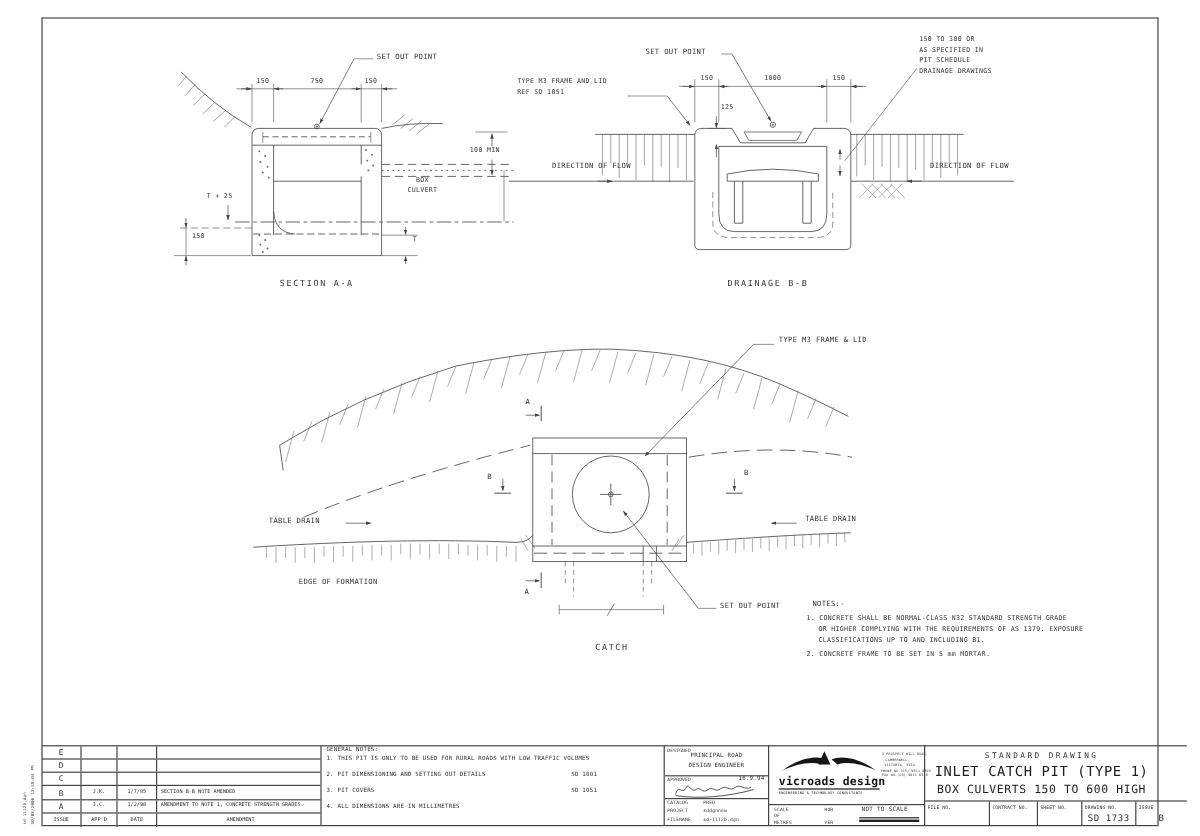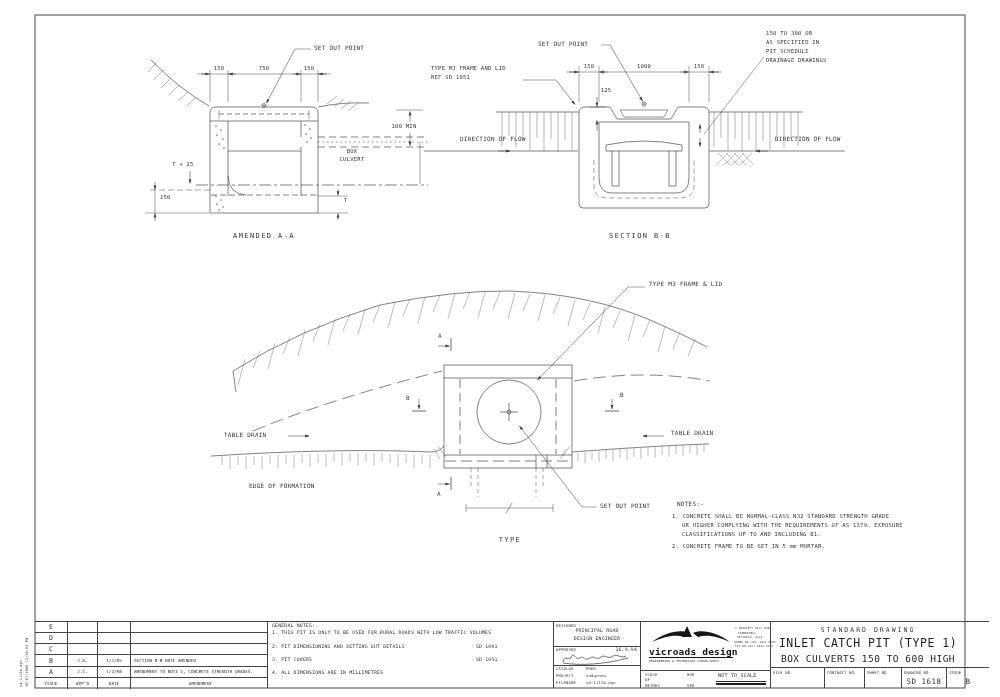--- a/index.html
+++ b/index.html
@@ -174,43 +174,43 @@
   <span class="lbl s6" style="left:314px;top:45px">SET OUT POINT</span>
   <span class="lbl c" style="left:219px;top:66px">150</span>
   <span class="lbl c" style="left:264px;top:66px">750</span>
   <span class="lbl c" style="left:309px;top:66px">150</span>
   <span class="lbl c" style="left:404px;top:124px">100 MIN</span>
   <span class="lbl c" style="left:183px;top:162px">T + 25</span>
   <span class="lbl" style="left:160px;top:195px">150</span>
   <span class="lbl c" style="left:352px;top:149px">BOX</span>
   <span class="lbl c" style="left:352px;top:157px">CULVERT</span>
   <span class="lbl" style="left:344px;top:198px">T</span>
-  <span class="lbl c s7" style="left:264px;top:233px">AMENDED A-A</span>
+  <span class="lbl c s7" style="left:264px;top:233px">SECTION A-A</span>
 
   <span class="lbl" style="left:431px;top:66px">TYPE M3 FRAME AND LID</span>
   <span class="lbl" style="left:431px;top:75px">REF SD 1051</span>
   <span class="lbl s6" style="left:538px;top:41px">SET OUT POINT</span>
   <span class="lbl" style="left:766px;top:31px">150 TO 300 OR</span>
   <span class="lbl" style="left:766px;top:40px">AS SPECIFIED IN</span>
   <span class="lbl" style="left:766px;top:49px">PIT SCHEDULE</span>
   <span class="lbl" style="left:766px;top:58px">DRAINAGE DRAWINGS</span>
   <span class="lbl c" style="left:589px;top:64px">150</span>
   <span class="lbl c" style="left:644px;top:64px">1000</span>
   <span class="lbl c" style="left:699px;top:64px">150</span>
   <span class="lbl c" style="left:606px;top:88px">125</span>
   <span class="lbl s6" style="left:460px;top:136px">DIRECTION OF FLOW</span>
   <span class="lbl s6" style="left:775px;top:136px">DIRECTION OF FLOW</span>
-  <span class="lbl c s7" style="left:640px;top:233px">SECTION B-B</span>
+  <span class="lbl c s7" style="left:640px;top:233px">DRAINAGE B-B</span>
 
   <span class="lbl s6" style="left:649px;top:281px">TYPE M3 FRAME &amp; LID</span>
   <span class="lbl s6" style="left:224px;top:432px">TABLE DRAIN</span>
   <span class="lbl s6" style="left:671px;top:430px">TABLE DRAIN</span>
   <span class="lbl s6" style="left:249px;top:483px">EDGE OF FORMATION</span>
   <span class="lbl s6" style="left:600px;top:503px">SET OUT POINT</span>
-  <span class="lbl c s7" style="left:510px;top:537px">TYPE</span>
+  <span class="lbl c s7" style="left:510px;top:537px">CATCH</span>
   <span class="lbl s6" style="left:438px;top:333px">A</span>
   <span class="lbl s6" style="left:437px;top:491px">A</span>
   <span class="lbl s6" style="left:406px;top:395px">B</span>
   <span class="lbl s6" style="left:620px;top:392px">B</span>
 
   <span class="lbl s6" style="left:677px;top:501px">NOTES:-</span>
   <span class="lbl" style="left:672px;top:514px">1. CONCRETE SHALL BE NORMAL-CLASS N32 STANDARD STRENGTH GRADE</span>
   <span class="lbl" style="left:682px;top:523px">OR HIGHER COMPLYING WITH THE REQUIREMENTS OF AS 1379. EXPOSURE</span>
   <span class="lbl" style="left:682px;top:532px">CLASSIFICATIONS UP TO AND INCLUDING B1.</span>
   <span class="lbl" style="left:672px;top:544px">2. CONCRETE FRAME TO BE SET IN 5 mm MORTAR.</span>
@@ -322,21 +322,21 @@
         <span class="cellhead">FILE NO.</span>
       </div>
       <div class="botcell" style="width:40px;border-left:1px solid #444">
         <span class="cellhead">CONTRACT NO.</span>
       </div>
       <div class="botcell" style="width:37px;border-left:1px solid #444">
         <span class="cellhead">SHEET NO.</span>
       </div>
       <div class="botcell" style="width:45px;border-left:1px solid #444">
         <span class="cellhead">DRAWING NO.</span>
-        <span class="val">SD 1618</span>
+        <span class="val">SD 1733</span>
       </div>
       <div class="botcell" style="flex:1;border-left:1px solid #444">
         <span class="cellhead">ISSUE</span>
         <span class="val">B</span>
       </div>
     </div>
   </div>
 
 </div>
 

